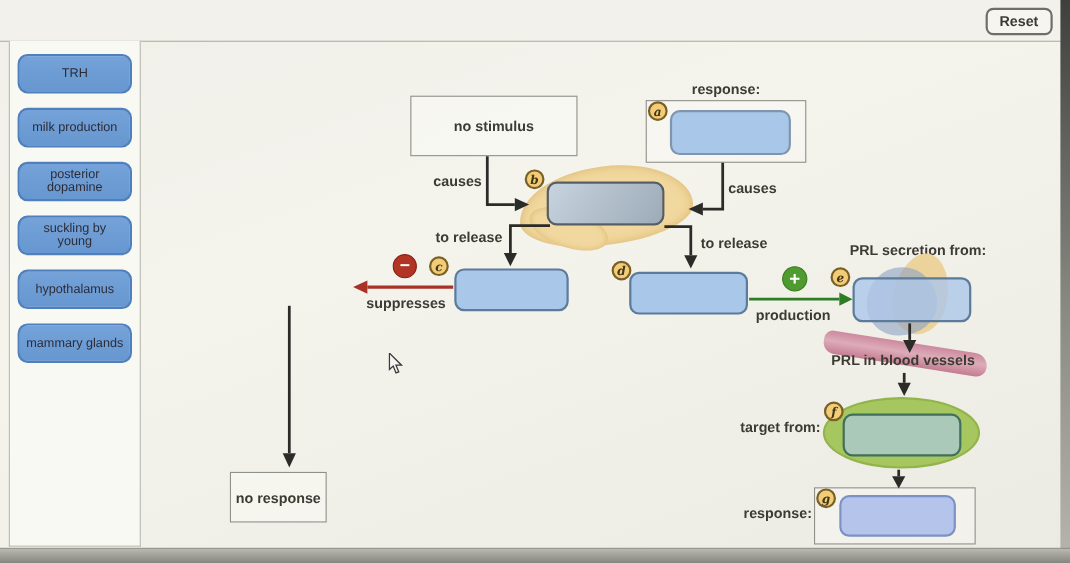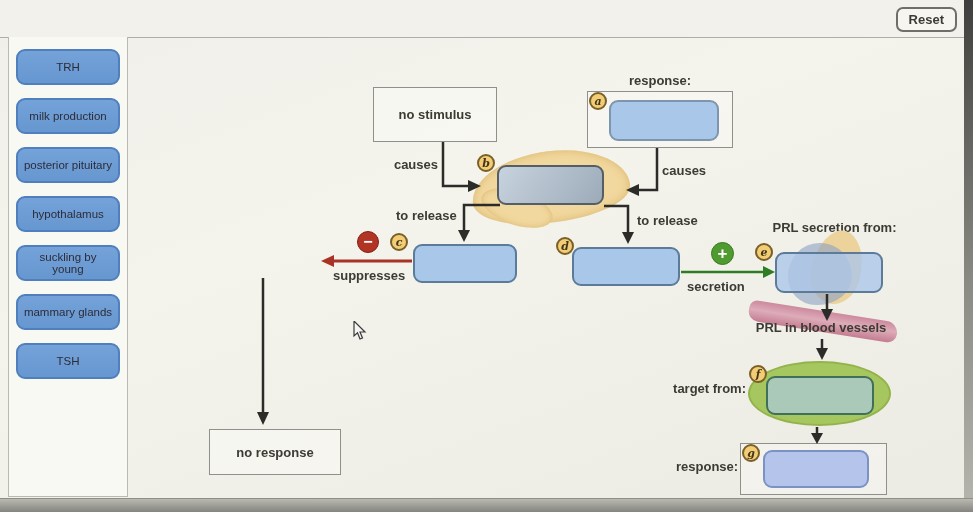--- a/index.html
+++ b/index.html
@@ -50,25 +50,24 @@
 
 <div id="page">
 
   <div class="topbar">
     <button class="reset-btn">Reset</button>
   </div>
 
   <div class="sidebar">
     <div class="term">TRH</div>
     <div class="term">milk production</div>
-    <div class="term">posterior pituitary</div>
+    <div class="term">posterior dopamine</div>
+    <div class="term narrow">suckling by young</div>
     <div class="term">hypothalamus</div>
-    <div class="term narrow">suckling by young</div>
     <div class="term">mammary glands</div>
-    <div class="term">TSH</div>
   </div>
 
   <div class="organ" style="left:472px;top:151px;width:158px;height:72px;background:#f1d89e;
               border-radius:55% 45% 60% 40% / 65% 55% 45% 35%;transform:rotate(-4deg);
               box-shadow:inset 0 0 9px rgba(210,170,95,.75);"></div>
   <div class="organ" style="left:480px;top:191px;width:74px;height:34px;background:#f1d89e;
               border-radius:50%;transform:rotate(18deg);
               box-shadow:inset 0 0 6px rgba(210,170,95,.7);"></div>
   <div class="organ" style="left:812px;top:230px;width:50px;height:74px;background:#ecd39c;
               border-radius:48% 52% 46% 54% / 60% 58% 42% 40%;transform:rotate(14deg);"></div>
@@ -110,30 +109,30 @@
       <polygon points="763,266 763,278 775,272" fill="#2e7d25"></polygon>
     </g>
   </svg>
 
   <div class="lbl" style="left:587px;top:73px;width:146px;text-align:center;">response:</div>
   <div class="lbl" style="left:388px;top:157px;width:50px;text-align:right;">causes</div>
   <div class="lbl" style="left:662px;top:163px;">causes</div>
   <div class="lbl" style="left:396px;top:208px;">to release</div>
   <div class="lbl" style="left:637px;top:213px;">to release</div>
   <div class="lbl" style="left:333px;top:268px;">suppresses</div>
-  <div class="lbl" style="left:687px;top:279px;">secretion</div>
+  <div class="lbl" style="left:687px;top:279px;">production</div>
   <div class="lbl" style="left:762px;top:220px;width:145px;text-align:center;">PRL secretion from:</div>
   <div class="lbl z3" style="left:750px;top:320px;width:142px;text-align:center;">PRL in blood vessels</div>
   <div class="lbl" style="left:668px;top:381px;width:78px;text-align:right;">target from:</div>
   <div class="lbl" style="left:676px;top:459px;width:62px;text-align:right;">response:</div>
 
-  <div class="whitebox" style="left:373px;top:87px;width:124px;height:55px;">
+  <div class="whitebox" style="left:373px;top:87px;width:152px;height:55px;">
     <span class="lbl" style="position:static;">no stimulus</span>
   </div>
-  <div class="whitebox" style="left:209px;top:429px;width:132px;height:46px;">
+  <div class="whitebox" style="left:209px;top:429px;width:88px;height:46px;">
     <span class="lbl" style="position:static;">no response</span>
   </div>
 
   <div class="whitebox z2" style="left:587px;top:91px;width:146px;height:57px;background:rgba(253,253,249,0.35);"></div>
   <div class="whitebox z2" style="left:740px;top:443px;width:147px;height:52px;background:rgba(253,253,249,0.35);"></div>
 
   <div class="badge" style="left:589px;top:92px;">a</div>
   <div class="badge" style="left:477px;top:154px;">b</div>
   <div class="badge" style="left:390px;top:233px;">c</div>
   <div class="badge" style="left:556px;top:237px;">d</div>

